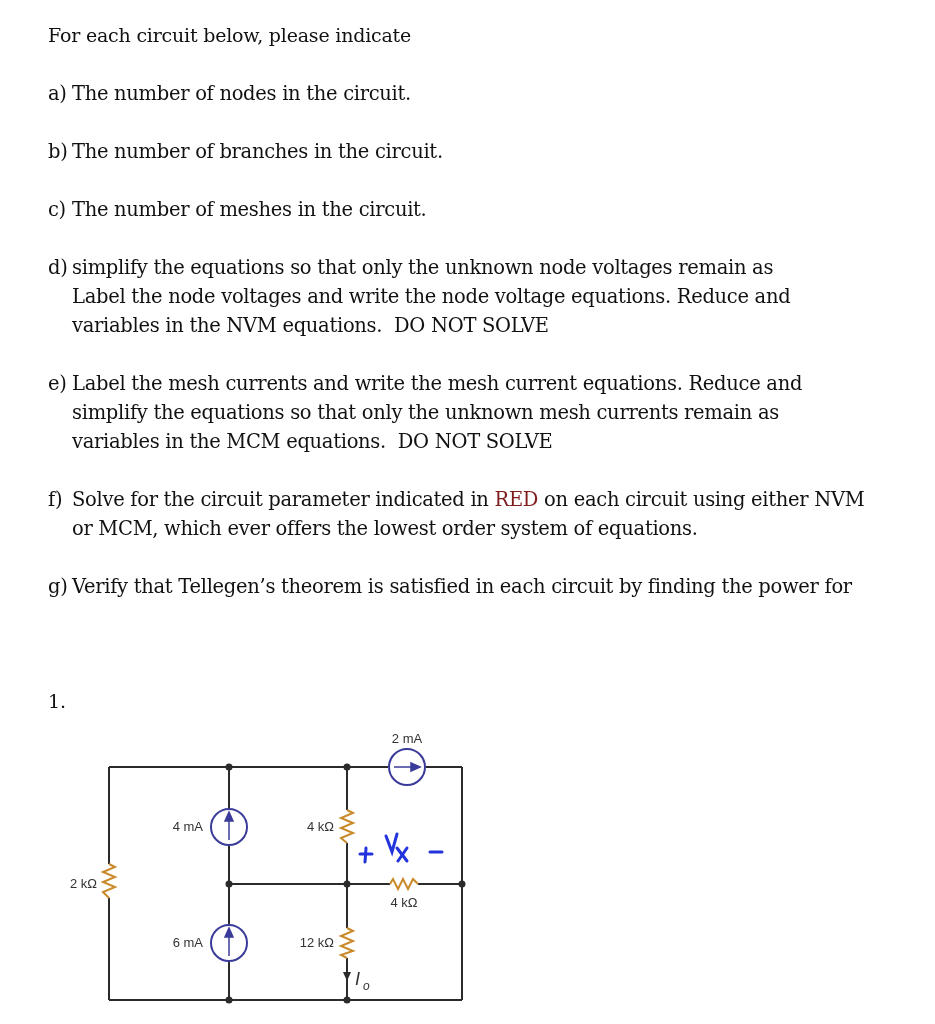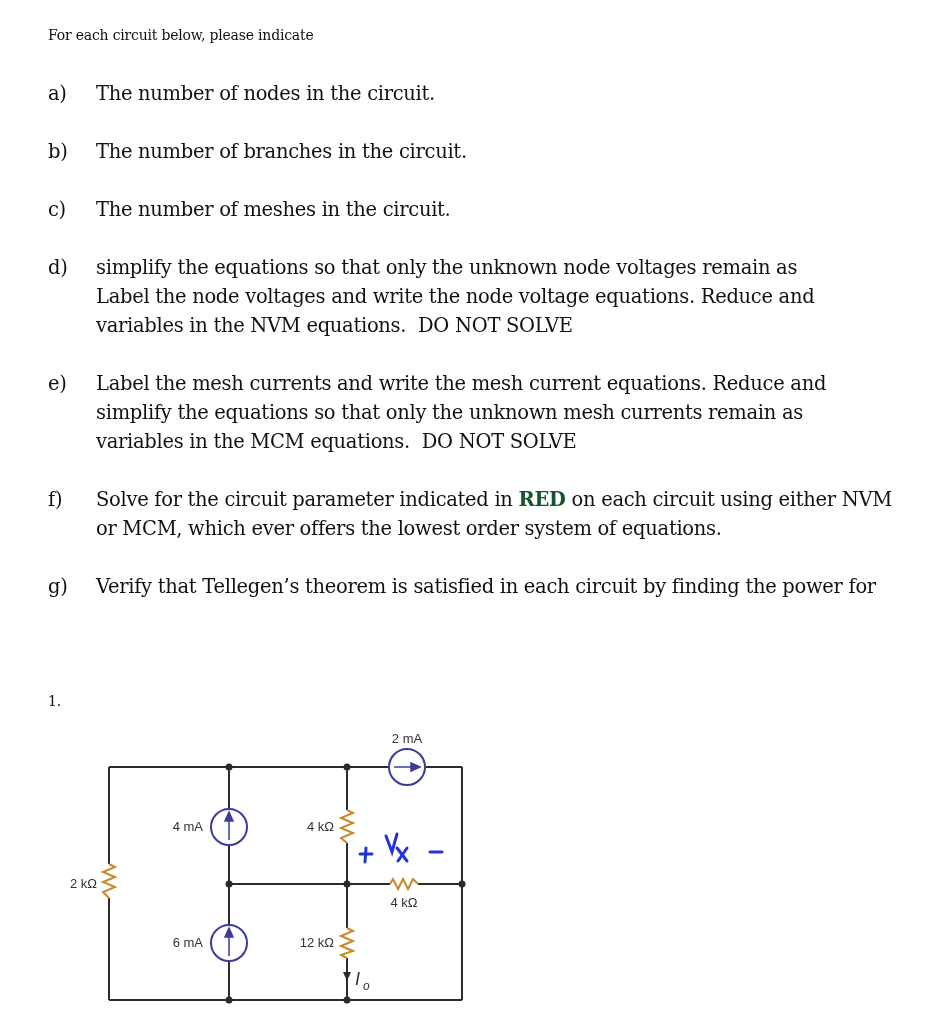--- a/index.html
+++ b/index.html
@@ -1,23 +1,23 @@
 <!DOCTYPE html>
 <html><head>
 <meta charset="utf-8">
 <style>
   html, body { margin:0; padding:0; background:#ffffff; }
   body { width:935px; height:1024px; position:relative; overflow:hidden;
          font-family:"DejaVu Serif","Liberation Serif",serif; color:#111; }
-  .line { position:absolute; left:48px; font-size:14px; line-height:29px; white-space:nowrap; letter-spacing:-0.2px; }
+  .line { position:absolute; left:48px; font-size:19px; line-height:29px; white-space:nowrap; letter-spacing:-0.2px; }
   .item { position:absolute; left:48px; font-size:19.5px; line-height:29px; letter-spacing:-0.3px; }
   .item .lbl { position:absolute; left:0; top:0; }
-  .item .body { margin-left:48px; display:block; white-space:nowrap; }
+  .item .body { margin-left:24px; display:block; white-space:nowrap; }
   .bold { font-weight:normal; }
-  .red { font-weight:bold; color:#14532d; }
+  .red { font-weight:normal; color:#7f1d1d; }
   svg text { font-family:"Liberation Sans","DejaVu Sans",sans-serif; }
 </style>
 </head>
 <body>
 
 <div class="line" style="top:21px;">For each circuit below, please indicate</div>
 
 <div class="item" style="top:79px;">
   <span class="lbl">a)</span>
   <span class="body">The number of nodes in the circuit.</span>

